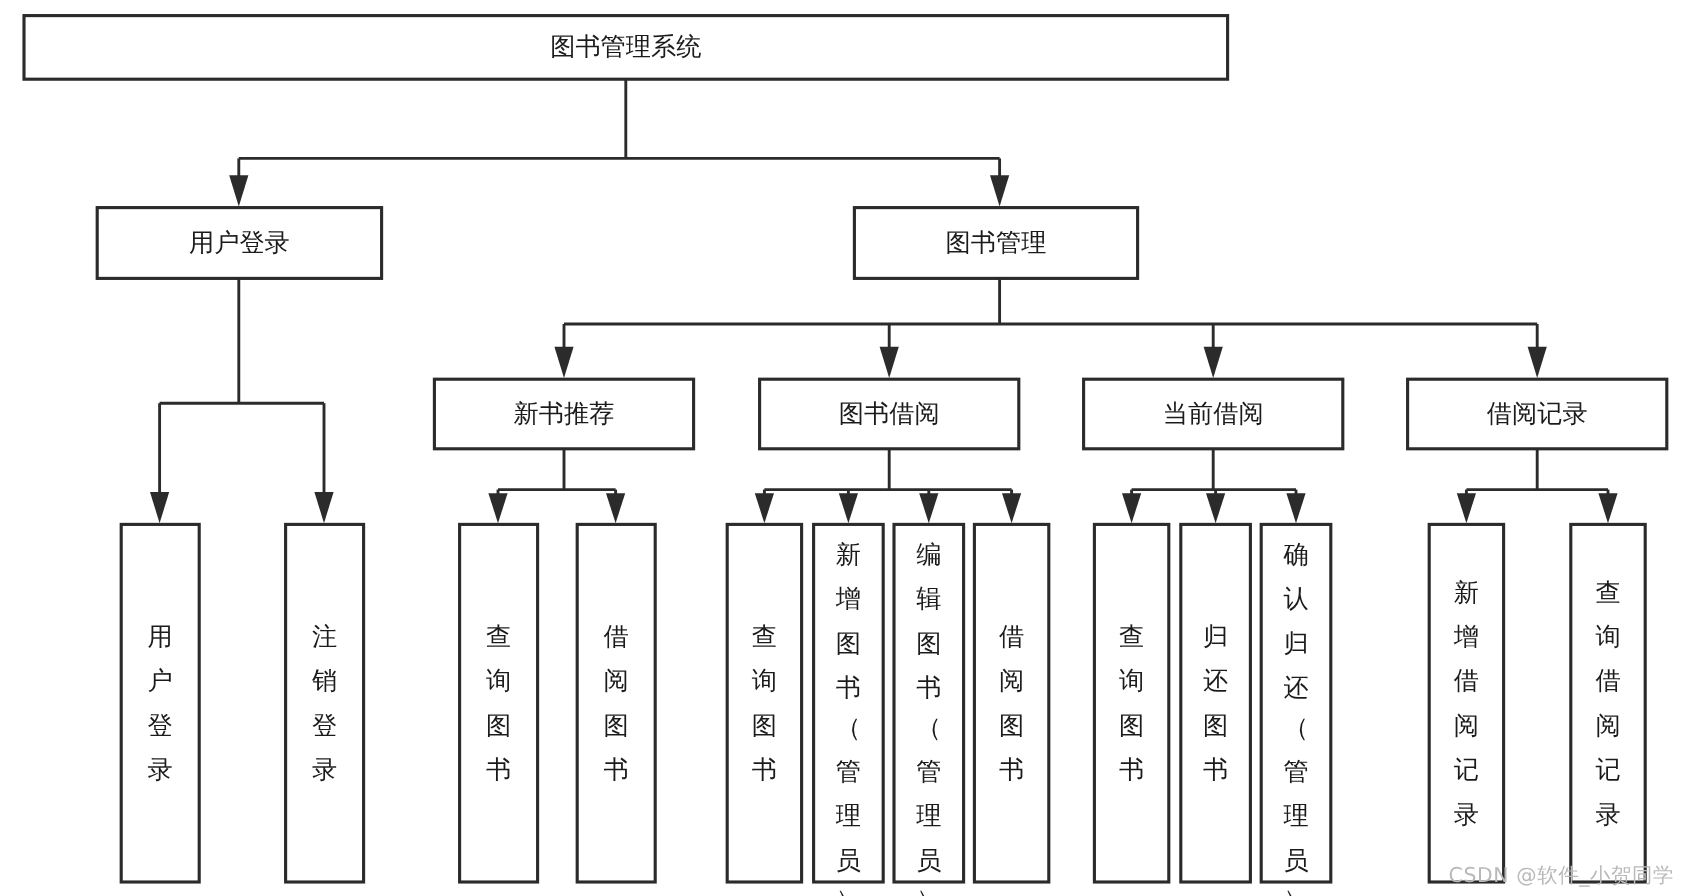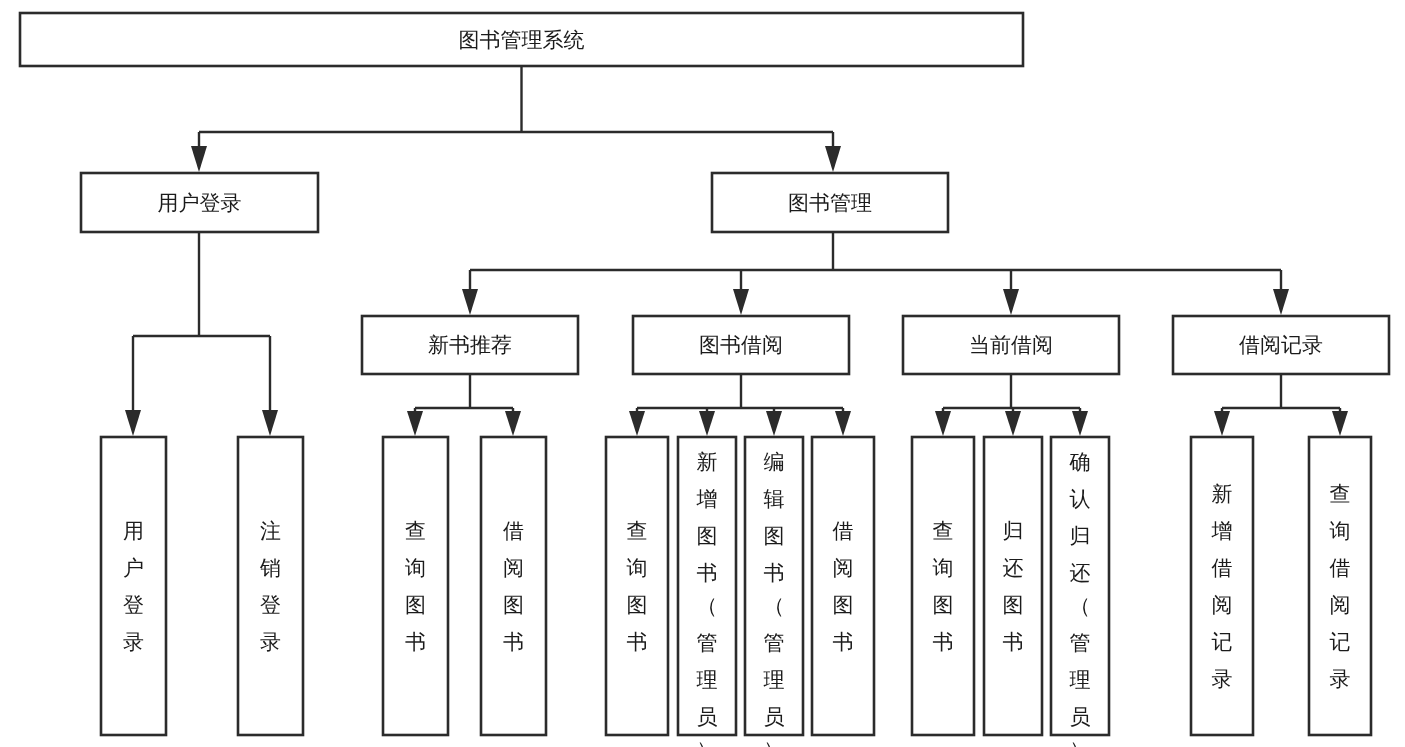--- a/index.html
+++ b/index.html
@@ -232,14 +232,15 @@
           <text class="node-label-vertical" x="1222" y="500.5"><tspan x="1222" dy="0">新</tspan><tspan x="1222" dy="37">增</tspan><tspan x="1222" dy="37">借</tspan><tspan x="1222" dy="37">阅</tspan><tspan x="1222" dy="37">记</tspan><tspan x="1222" dy="37">录</tspan></text>
         </g>
         <g>
           <rect class="node-box" x="1309" y="437" width="62" height="298"></rect>
           <text class="node-label-vertical" x="1340" y="500.5"><tspan x="1340" dy="0">查</tspan><tspan x="1340" dy="37">询</tspan><tspan x="1340" dy="37">借</tspan><tspan x="1340" dy="37">阅</tspan><tspan x="1340" dy="37">记</tspan><tspan x="1340" dy="37">录</tspan></text>
         </g>
       </g>
 
   </svg>
 
+  <div class="watermark-text">CSDN @软件_小贺同学</div>
 
 </div>
 
 </body></html>

